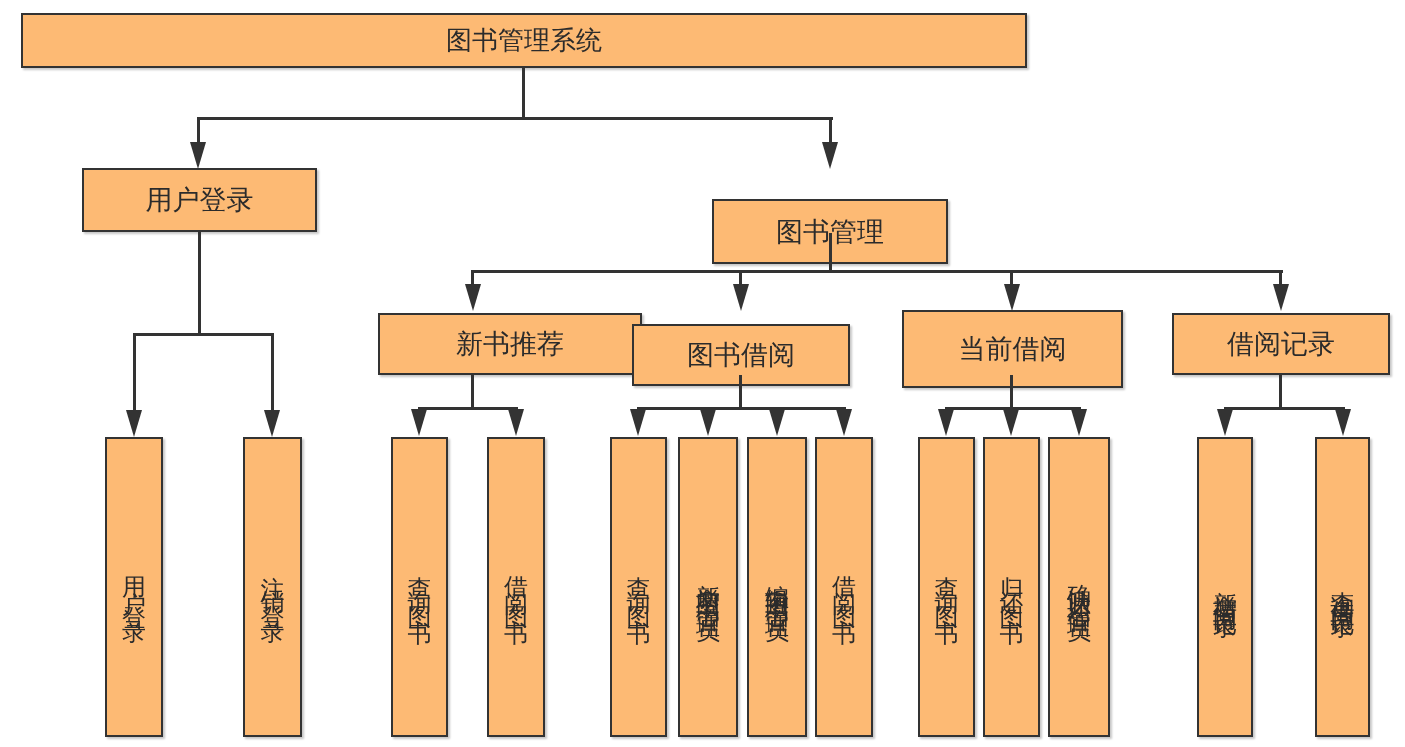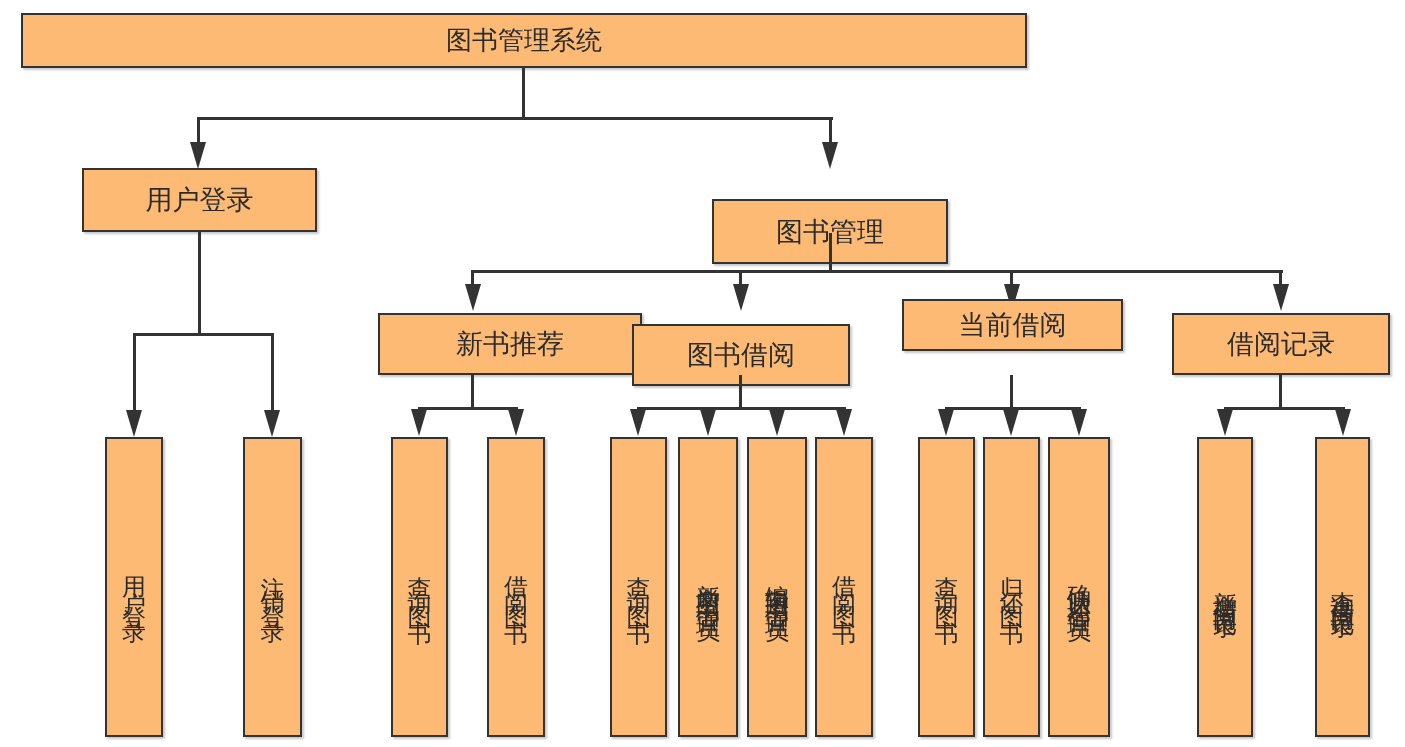--- a/index.html
+++ b/index.html
@@ -101,21 +101,21 @@
   <div class="arrow" style="left:1004px;top:284px;"></div>
   <div class="line" style="left:1279px;top:270px;width:3px;height:16px;"></div>
   <div class="arrow" style="left:1273px;top:284px;"></div>
 
   <div class="box hbox" style="left:378px;top:313px;width:264px;height:62px;">
     <span class="label">新书推荐</span>
   </div>
   <div class="box hbox" style="left:632px;top:324px;width:218px;height:62px;">
     <span class="label">图书借阅</span>
   </div>
-  <div class="box hbox" style="left:902px;top:299px;width:221px;height:52px;">
+  <div class="box hbox" style="left:902px;top:310px;width:221px;height:78px;">
     <span class="label">当前借阅</span>
   </div>
   <div class="box hbox" style="left:1172px;top:313px;width:218px;height:62px;">
     <span class="label">借阅记录</span>
   </div>
 
   <div class="line" style="left:471px;top:375px;width:3px;height:35px;"></div>
   <div class="line" style="left:418px;top:407px;width:100px;height:3px;"></div>
   <div class="arrow" style="left:411px;top:409px;"></div>
   <div class="arrow" style="left:508px;top:409px;"></div>

